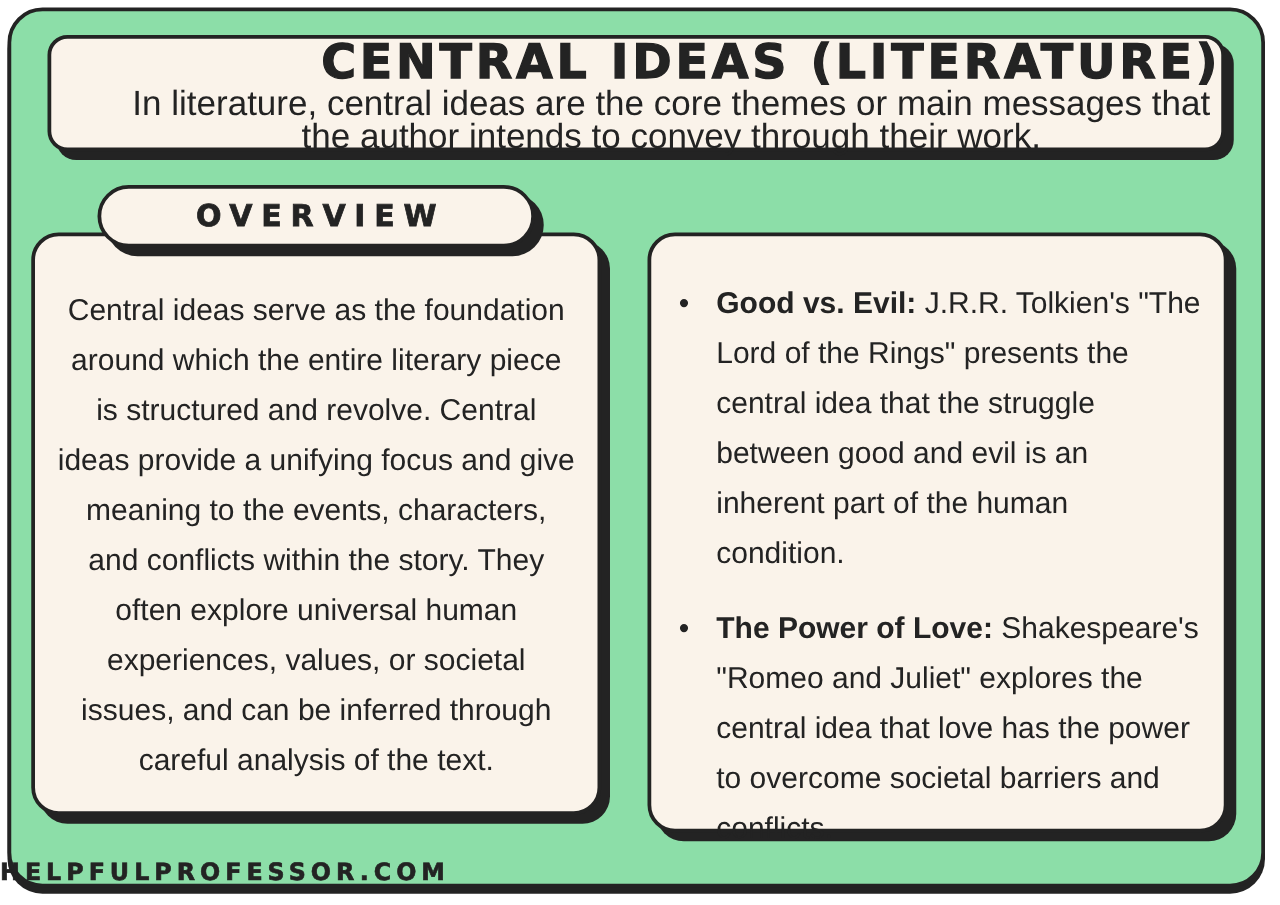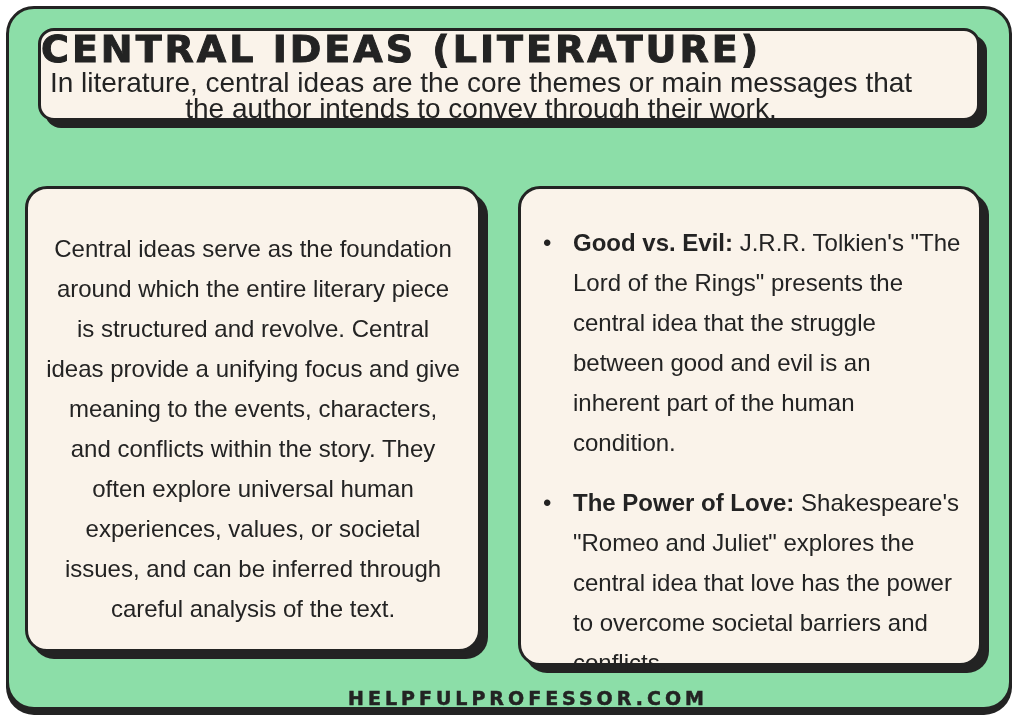--- a/index.html
+++ b/index.html
@@ -30,21 +30,21 @@
 
   .header-card {
     position: absolute;
     left: 38px; top: 28px;
     width: 942px; height: 93px;
     background: var(--cream);
     border: 3px solid var(--ink);
     border-radius: 16px;
     box-shadow: 7px 7px 0 var(--ink);
     display: flex; flex-direction: column;
-    align-items: flex-start; justify-content: center;
+    align-items: flex-end; justify-content: center;
     z-index: 3;
   }
   .title {
     font-family: "DejaVu Sans", sans-serif;
     font-weight: bold;
     font-size: 38px;
     line-height: 42px;
     letter-spacing: 3px;
     color: var(--ink);
     -webkit-text-stroke: 1px var(--ink);
@@ -109,23 +109,21 @@
     color: var(--ink);
   }
   .examples-list li { display: flex; margin-bottom: 20px; }
   .bullet-dot { flex: none; width: 30px; font-size: 24px; }
   .li-text { flex: 1; }
   .li-text b { font-weight: bold; }
 
   .footer {
     position: absolute;
     left: 0; right: 0; top: 687px;
-    text-align: center;
     z-index: 3;
-    margin-left: 32px;
   }
   .footer-text {
     font-family: "DejaVu Sans", sans-serif;
     font-weight: bold;
     font-size: 19px;
     letter-spacing: 4px;
     color: var(--ink);
     -webkit-text-stroke: 0.5px var(--ink);
   }
 </style>
@@ -137,20 +135,23 @@
   <div class="board"></div>
 
   <div class="header-card">
     <div class="title">CENTRAL IDEAS (LITERATURE)</div>
     <div class="subtitle">In literature, central ideas are the core themes or main messages that the author intends to convey through their work.</div>
   </div>
 
   <div class="card overview-card">
     <p class="overview-body">Central ideas serve as the foundation around which the entire literary piece is structured and revolve. Central ideas provide a unifying focus and give meaning to the events, characters, and conflicts within the story. They often explore universal human experiences, values, or societal issues, and can be inferred through careful analysis of the text.</p>
   </div>
+  <div class="pill overview-pill">
+    <span class="pill-label">OVERVIEW</span>
+  </div>
 
   <div class="card examples-card">
     <ul class="examples-list">
       <li>
         <span class="bullet-dot">•</span>
         <p class="li-text"><b>Good vs. Evil:</b> <span>J.R.R. Tolkien's "The Lord of the Rings" presents the central idea that the struggle between good and evil is an inherent part of the human condition.</span></p>
       </li>
       <li>
         <span class="bullet-dot">•</span>
         <p class="li-text"><b>The Power of Love:</b> <span>Shakespeare's "Romeo and Juliet" explores the central idea that love has the power to overcome societal barriers and conflicts.</span></p>

